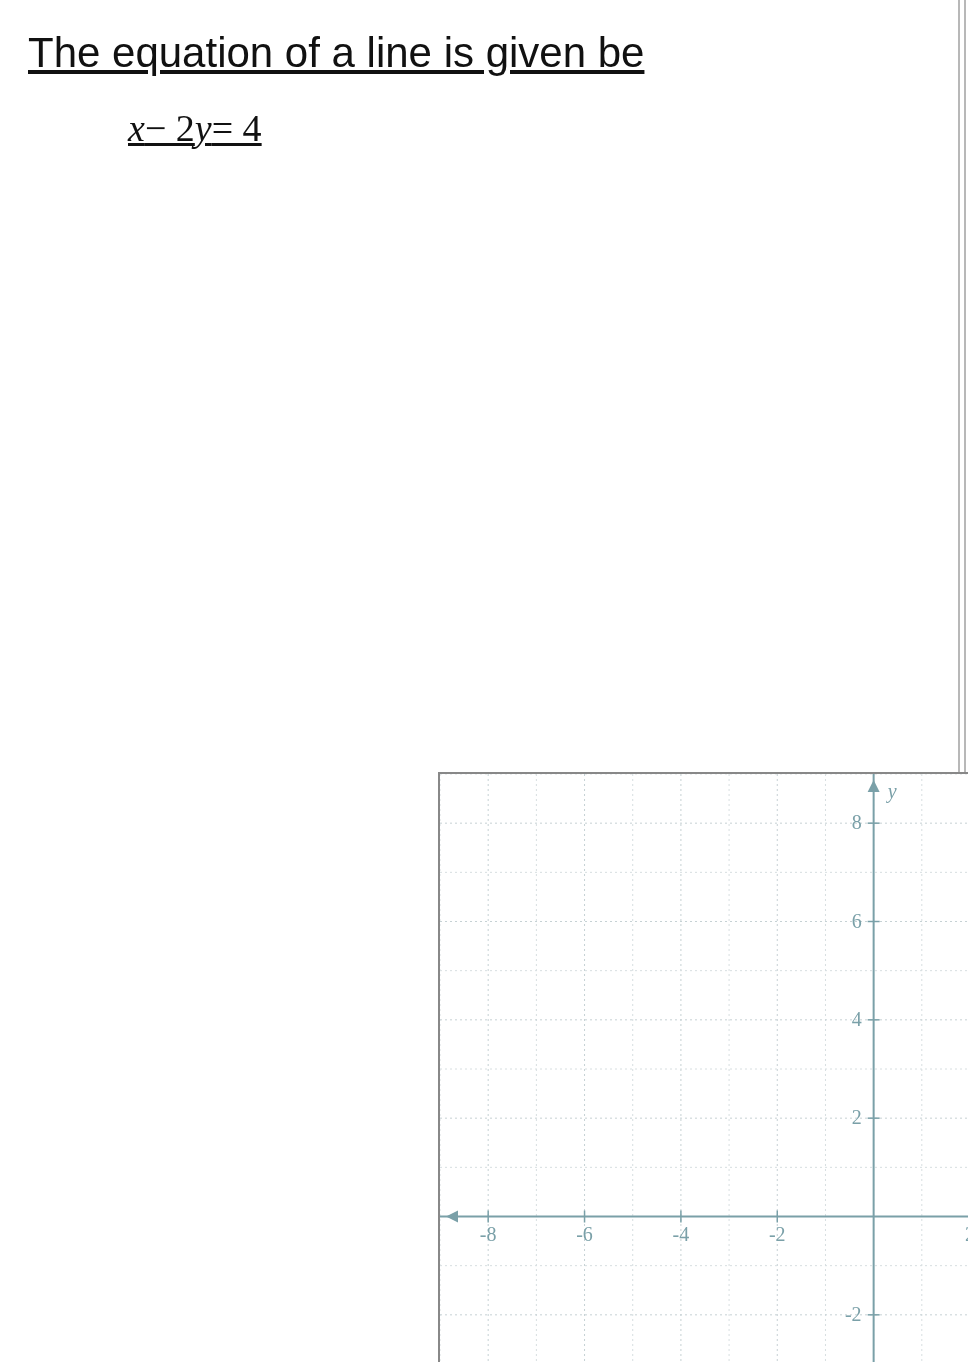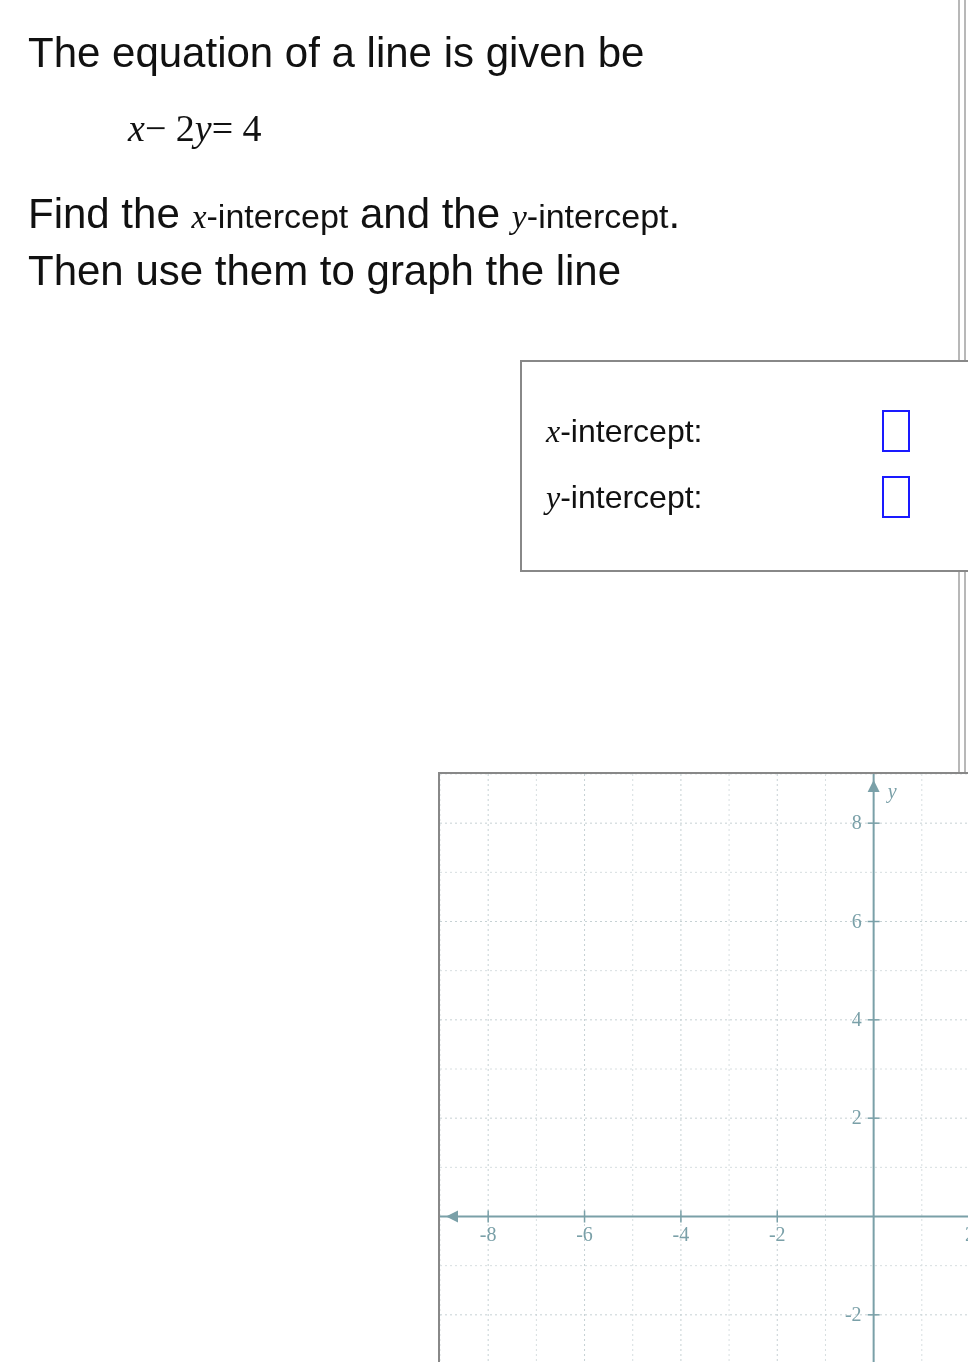--- a/index.html
+++ b/index.html
@@ -9,20 +9,21 @@
     color: #111;
     width: 976px;
     height: 1362px;
     overflow: hidden;
     position: relative;
   }
   .page {
     padding: 28px 16px 0 28px;
     position: relative;
     height: 100%;
+    text-decoration: underline;
   }
   .right-border {
     position: absolute;
     top: 0;
     right: 10px;
     width: 8px;
     height: 100%;
     border-left: 2px solid #b8b8b8;
     border-right: 2px solid #b8b8b8;
     background: #fff;
@@ -108,39 +109,21 @@
 
 <div class="page">
   <div class="right-border"></div>
 
   <div class="intro">The equation of a line is given be</div>
 
   <div class="equation">
     <span>x</span><span class="roman">− 2</span><span>y</span><span class="roman">= 4</span>
   </div>
 
-  <div class="instr">
-    <span>Find the </span><span class="mvar">x</span><span class="sub">-intercept</span><span> and the </span><span class="mvar">y</span><span class="sub">-intercept</span><span>.</span><br>
-    <span>Then use them to graph the line</span>
-  </div>
 
-  <div class="answer-box">
-    <div class="answer-row">
-      <div class="answer-label">
-        <span class="mvar">x</span><span>-intercept:</span>
-      </div>
-      <div class="answer-input"></div>
-    </div>
-    <div class="answer-row">
-      <div class="answer-label">
-        <span class="mvar">y</span><span>-intercept:</span>
-      </div>
-      <div class="answer-input"></div>
-    </div>
-  </div>
 
   <div class="graph-wrap">
     <svg id="graph-svg" width="530" height="590">
         <line x1="0" y1="0" x2="0" y2="590" class="grid-minor"></line>
         <line x1="48.18181818181818" y1="0" x2="48.18181818181818" y2="590" class="grid-major"></line>
         <line x1="96.36363636363636" y1="0" x2="96.36363636363636" y2="590" class="grid-minor"></line>
         <line x1="144.54545454545453" y1="0" x2="144.54545454545453" y2="590" class="grid-major"></line>
         <line x1="192.72727272727272" y1="0" x2="192.72727272727272" y2="590" class="grid-minor"></line>
         <line x1="240.9090909090909" y1="0" x2="240.9090909090909" y2="590" class="grid-major"></line>
         <line x1="289.09090909090907" y1="0" x2="289.09090909090907" y2="590" class="grid-minor"></line>

